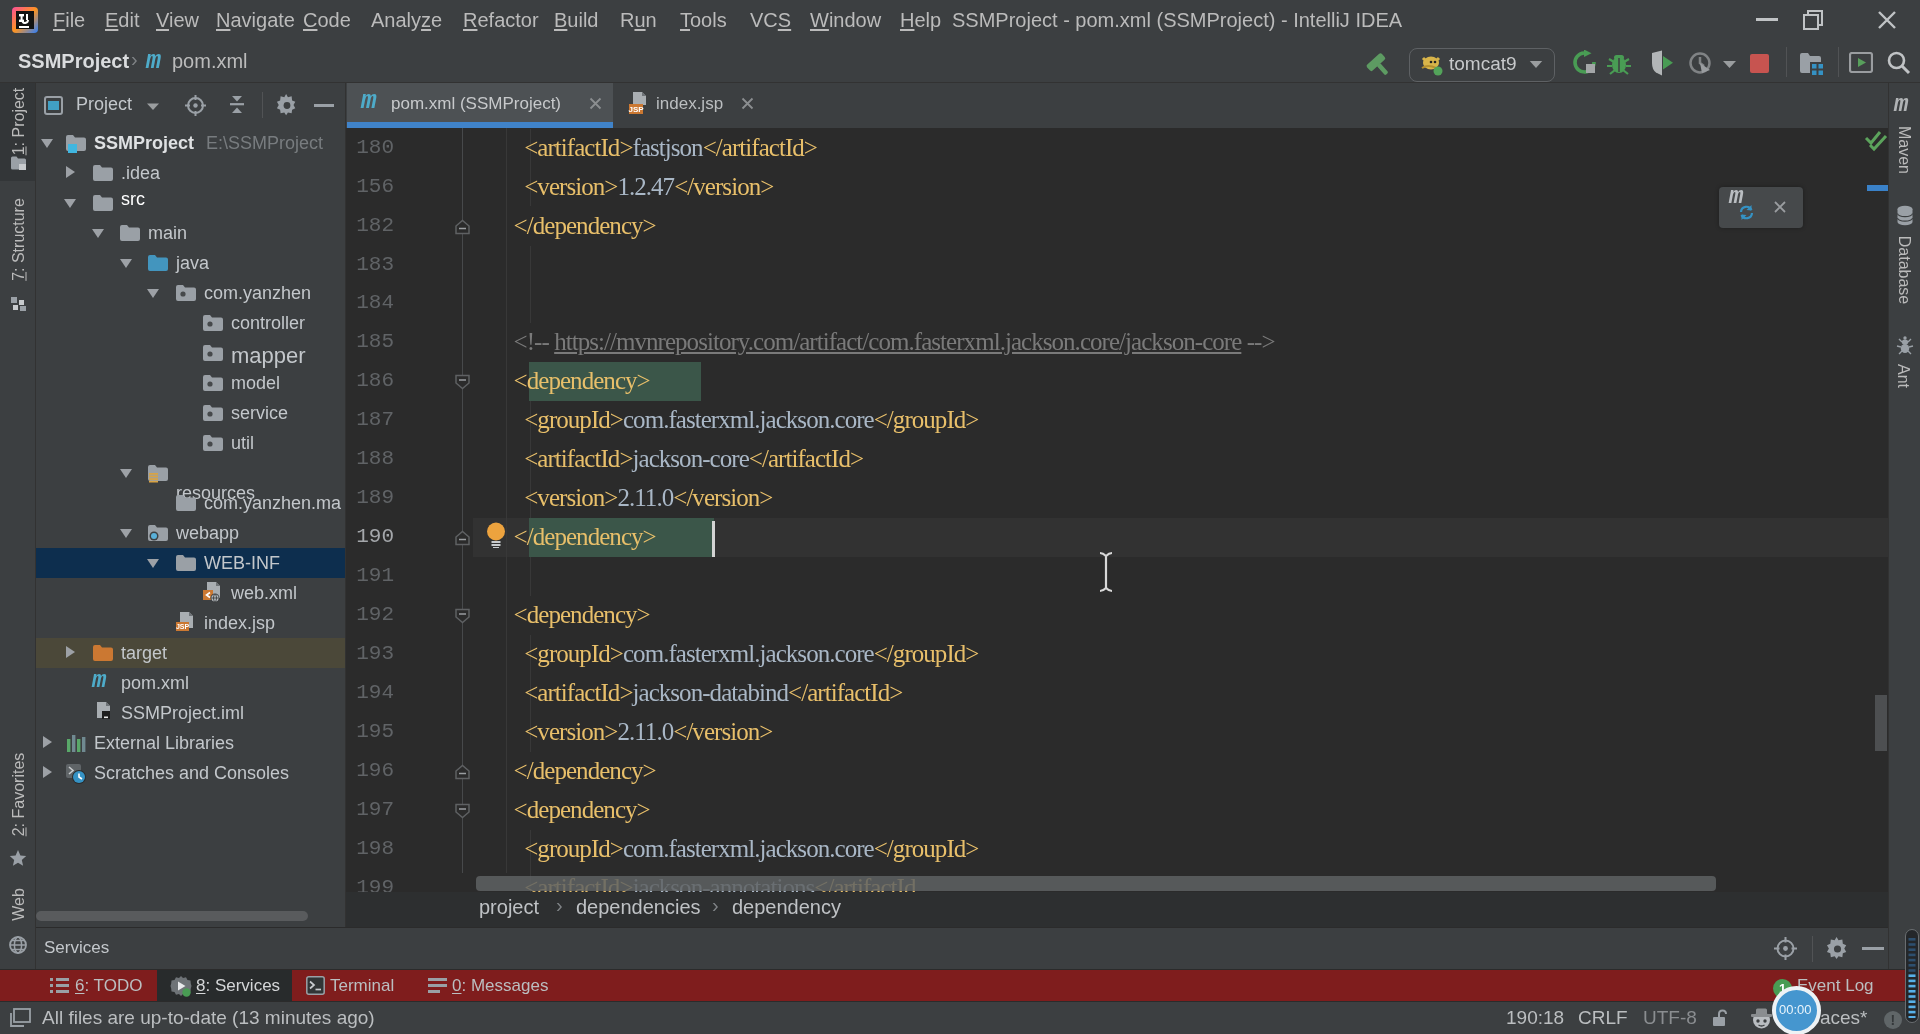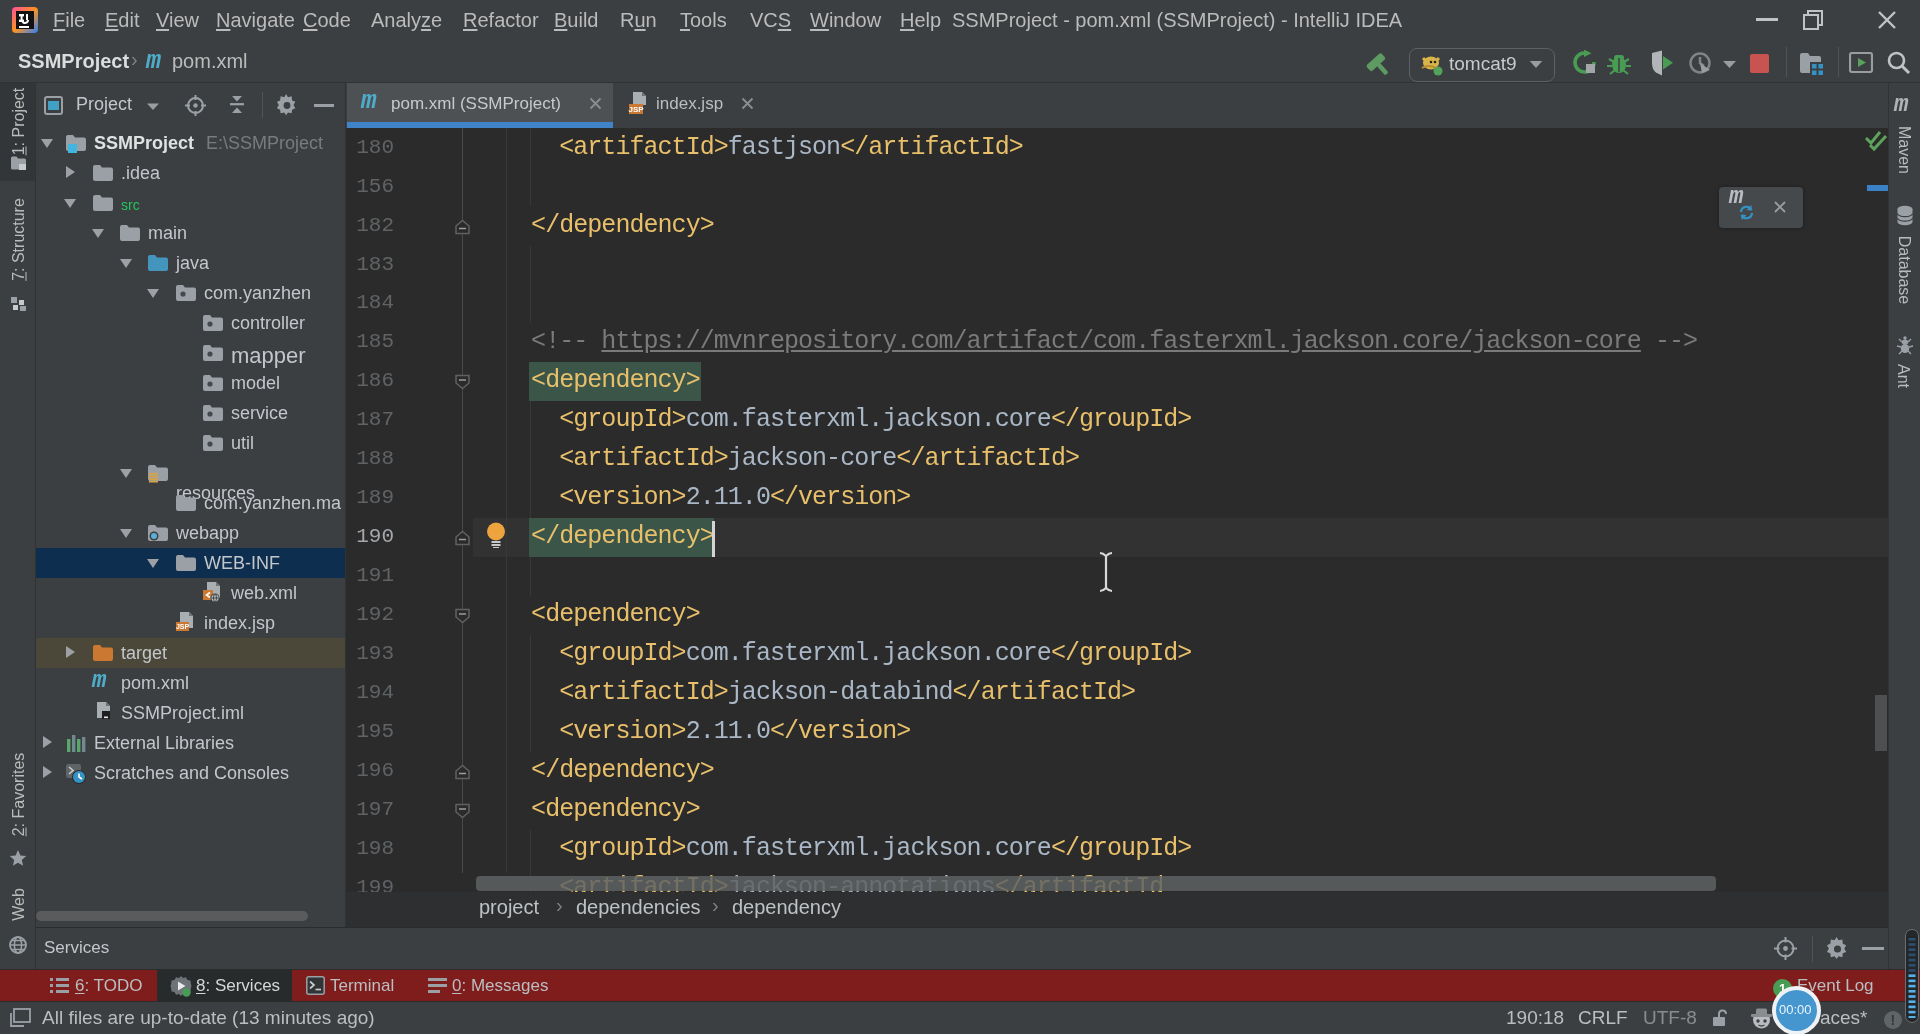--- a/index.html
+++ b/index.html
@@ -19,21 +19,21 @@
 #tabbar { position:absolute; left:0px; top:0px; width:1543px; height:45px; background:#3c3f41; }
 #codearea { position:absolute; left:0px; top:45px; width:1543px; height:764px; background:#2b2b2b; overflow:hidden; }
 #breadcrumbs { position:absolute; left:0px; top:809px; width:1543px; height:35px; background:#2d2f30; }
 #rightstripe { position:absolute; left:1888px; top:83px; width:32px; height:886px; background:#3c3f41; border-left:1px solid #323232; }
 #serviceshdr { position:absolute; left:36px; top:927px; width:1852px; height:42px; background:#3c3f41; border-top:1px solid #2b2b2b; }
 #switcherbar { position:absolute; left:0; top:969px; width:1920px; height:32px; background:#7f1d1d; border-top:1px solid #2b2b2b; }
 #statusbar { position:absolute; left:0; top:1001px; width:1920px; height:33px; background:#3c3f41; border-top:1px solid #2b2b2b; }
 
 .menuitem { position:absolute; top:9px; font-size:20px; color:#bbbbbb; }
 
-.cl { position:absolute; left:157px; font-size:25px; letter-spacing:-0.955px; line-height:38.95px; white-space:pre; color:#a9b7c6; font-family:Liberation Mono, monospace; }
+.cl { position:absolute; left:157px; font-size:25px; letter-spacing:-0.955px; line-height:38.95px; white-space:pre; color:#a9b7c6; font-family:Liberation Serif, serif; }
 .ln { position:absolute; left:0px; width:48px; text-align:right; font-size:21px; line-height:38.95px; color:#606366; font-family:"Liberation Mono",monospace; }
 .tag { color:#e8bf6a; }
 .cmt { color:#7a7a7a; }
 </style>
 </head>
 <body>
 <div id="root">
 
 <div id="titlebar">
   <svg class="abs" style="left:12px;top:7px" width="26" height="26" viewBox="0 0 26 26">
@@ -219,21 +219,21 @@
 <span class="abs" style="left:170px;top:50px;font-size:18px;color:#787c7f;white-space:pre">E:\SSMProject</span>
 <div class="abs" style="left:30px;top:83px;width:0;height:0;border-top:6.5px solid transparent;border-bottom:6.5px solid transparent;border-left:9px solid #9da1a6"></div>
 <svg class="abs" style="left:56px;top:80px" width="22" height="20" viewBox="0 0 22 20">
 <path d="M1 4 Q1 2 3 2 L8 2 L10 4.5 L19 4.5 Q21 4.5 21 6.5 L21 16 Q21 18 19 18 L3 18 Q1 18 1 16 Z" fill="#9aa0a6"></path>
         </svg>
 <span class="abs" style="left:85px;top:80px;font-size:18px;color:#c3c7cb;white-space:pre">.idea</span>
 <div class="abs" style="left:28px;top:116px;width:0;height:0;border-left:6.5px solid transparent;border-right:6.5px solid transparent;border-top:9px solid #9da1a6"></div>
 <svg class="abs" style="left:56px;top:110px" width="22" height="20" viewBox="0 0 22 20">
 <path d="M1 4 Q1 2 3 2 L8 2 L10 4.5 L19 4.5 Q21 4.5 21 6.5 L21 16 Q21 18 19 18 L3 18 Q1 18 1 16 Z" fill="#9aa0a6"></path>
         </svg>
-<span class="abs" style="left:85px;top:114px;font-size:14px;color:#22c55e;white-space:pre">src</span>
+<span class="abs" style="left:85px;top:106px;font-size:18px;color:#ffffff;white-space:pre">src</span>
 <div class="abs" style="left:56px;top:146px;width:0;height:0;border-left:6.5px solid transparent;border-right:6.5px solid transparent;border-top:9px solid #9da1a6"></div>
 <svg class="abs" style="left:83px;top:140px" width="22" height="20" viewBox="0 0 22 20">
 <path d="M1 4 Q1 2 3 2 L8 2 L10 4.5 L19 4.5 Q21 4.5 21 6.5 L21 16 Q21 18 19 18 L3 18 Q1 18 1 16 Z" fill="#9aa0a6"></path>
         </svg>
 <span class="abs" style="left:112px;top:140px;font-size:18px;color:#c3c7cb;white-space:pre">main</span>
 <div class="abs" style="left:84px;top:176px;width:0;height:0;border-left:6.5px solid transparent;border-right:6.5px solid transparent;border-top:9px solid #9da1a6"></div>
 <svg class="abs" style="left:111px;top:170px" width="22" height="20" viewBox="0 0 22 20">
 <path d="M1 4 Q1 2 3 2 L8 2 L10 4.5 L19 4.5 Q21 4.5 21 6.5 L21 16 Q21 18 19 18 L3 18 Q1 18 1 16 Z" fill="#4395be"></path>
         </svg>
 <span class="abs" style="left:140px;top:170px;font-size:18px;color:#c3c7cb;white-space:pre">java</span>
@@ -398,20 +398,21 @@
 <path d="M1 14.5 L1 7 L7.5 1.5 L14 7 L14 14.5 Z" fill="#2b2b2b" stroke="#5f6163" stroke-width="1.5"></path>
 <path d="M4 9.5 L11 9.5" stroke="#9a9da0" stroke-width="1.5"></path>
         </svg>
 <svg class="abs" style="left:109px;top:674.8px" width="15" height="16" viewBox="0 0 15 16">
 <path d="M1 1.5 L14 1.5 L14 9 L7.5 14.5 L1 9 Z" fill="#2b2b2b" stroke="#5f6163" stroke-width="1.5"></path>
 <path d="M4 6 L11 6" stroke="#9a9da0" stroke-width="1.5"></path>
         </svg>
 <div class="ln" style="top:0.6px">180</div>
 <div class="cl" style="top:0.6px">    <span class="tag">&lt;artifactId&gt;</span>fastjson<span class="tag">&lt;/artifactId&gt;</span></div>
 <div class="ln" style="top:39.6px">156</div>
+<div class="cl" style="top:39.6px">    <span class="tag">&lt;version&gt;</span>1.2.47<span class="tag">&lt;/version&gt;</span></div>
 <div class="ln" style="top:78.5px">182</div>
 <div class="cl" style="top:78.5px">  <span class="tag">&lt;/dependency&gt;</span></div>
 <div class="ln" style="top:117.5px">183</div>
 <div class="ln" style="top:156.4px">184</div>
 <div class="ln" style="top:195.3px">185</div>
 <div class="cl" style="top:195.3px">  <span class="cmt">&lt;!-- <span style="text-decoration:underline">https://mvnrepository.com/artifact/com.fasterxml.jackson.core/jackson-core</span> --&gt;</span></div>
 <div class="ln" style="top:234.3px">186</div>
 <div class="cl" style="top:234.3px">  <span class="tag">&lt;dependency&gt;</span></div>
 <div class="ln" style="top:273.3px">187</div>
 <div class="cl" style="top:273.3px">    <span class="tag">&lt;groupId&gt;</span>com.fasterxml.jackson.core<span class="tag">&lt;/groupId&gt;</span></div>

